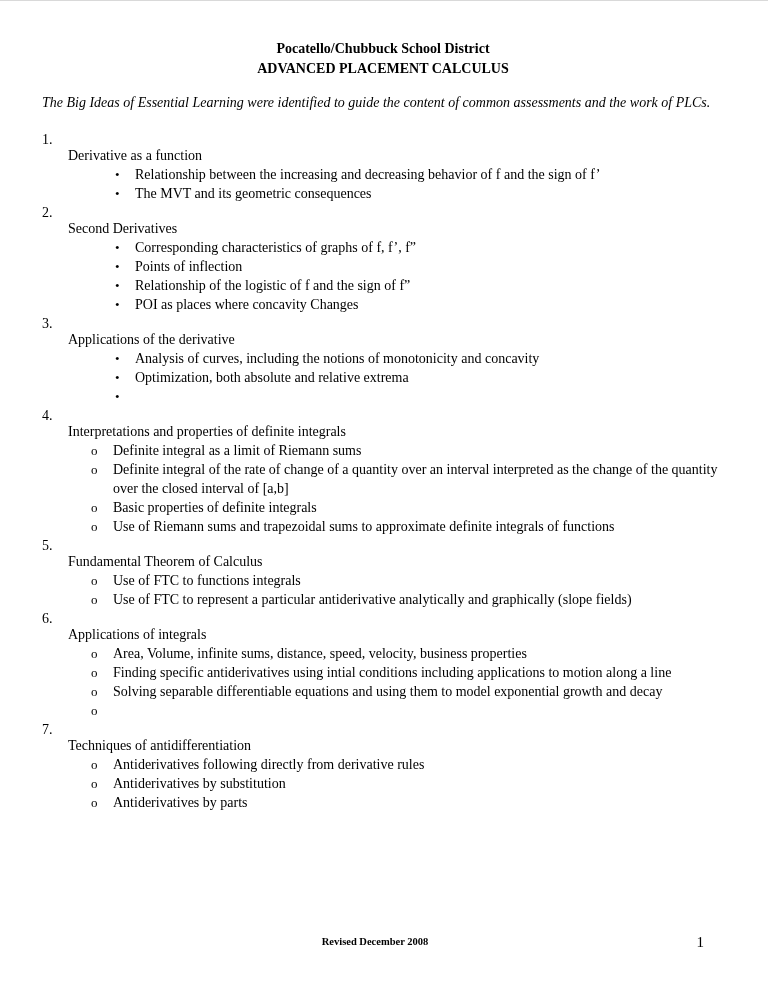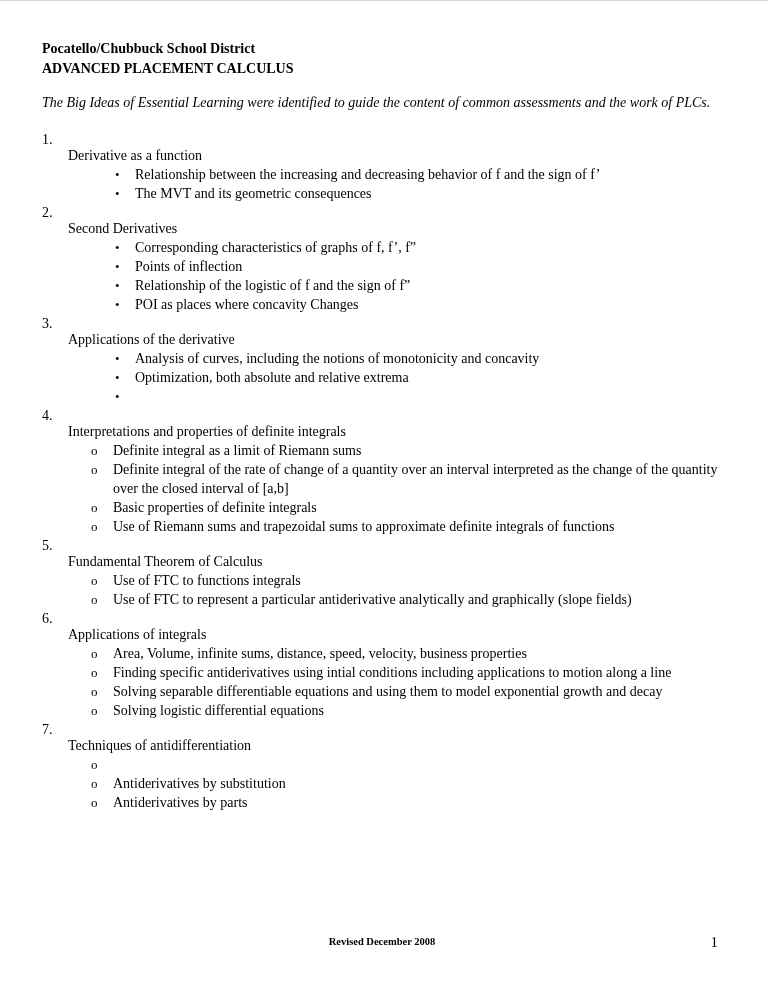--- a/index.html
+++ b/index.html
@@ -14,20 +14,21 @@
     background: #ffffff;
     box-sizing: border-box;
     padding: 38px 44px 0 42px;
     font-family: "Liberation Serif", "DejaVu Serif", serif;
     color: #000000;
     font-size: 14px;
     border-top: 1px solid #d9d9d9;
     overflow: hidden;
   }
   .doc-header {
+    text-align: center;
     font-weight: bold;
     font-size: 14px;
     line-height: 20px;
   }
   .intro {
     margin: 14px 0 0 0;
     font-style: italic;
     font-size: 14px;
     line-height: 20px;
   }
@@ -55,21 +56,21 @@
     flex: 0 0 20px;
   }
   .items.disc .bullet { font-size: 13px; }
   .items.circle .bullet { flex-basis: 22px; font-size: 13px; }
   .item-text {
     flex: 1;
   }
   .doc-footer {
     position: absolute;
     left: 0;
-    right: 4px;
+    right: 18px;
     bottom: 42px;
     height: 20px;
     margin-top: 32px;
   }
   .revised {
     text-align: center;
     font-weight: bold;
     font-size: 10.5px;
     line-height: 20px;
   }
@@ -206,32 +207,32 @@
           <div class="item">
             <span class="bullet">o</span>
             <span class="item-text">Finding specific antiderivatives using intial conditions including applications to motion along a line</span>
           </div>
           <div class="item">
             <span class="bullet">o</span>
             <span class="item-text">Solving separable differentiable equations and using them to model exponential growth and decay</span>
           </div>
           <div class="item">
             <span class="bullet">o</span>
-            <span class="item-text">Solving logistic differential equations</span>
           </div>
         </div>
       </div>
       <div class="section">
         <div class="section-head">
           <span class="section-num">7.</span>
           <span class="section-title">Techniques of antidifferentiation</span>
         </div>
         <div class="items circle">
           <div class="item">
             <span class="bullet">o</span>
+            <span class="item-text">Antiderivatives following directly from derivative rules</span>
           </div>
           <div class="item">
             <span class="bullet">o</span>
             <span class="item-text">Antiderivatives by substitution</span>
           </div>
           <div class="item">
             <span class="bullet">o</span>
             <span class="item-text">Antiderivatives by parts</span>
           </div>
         </div>

